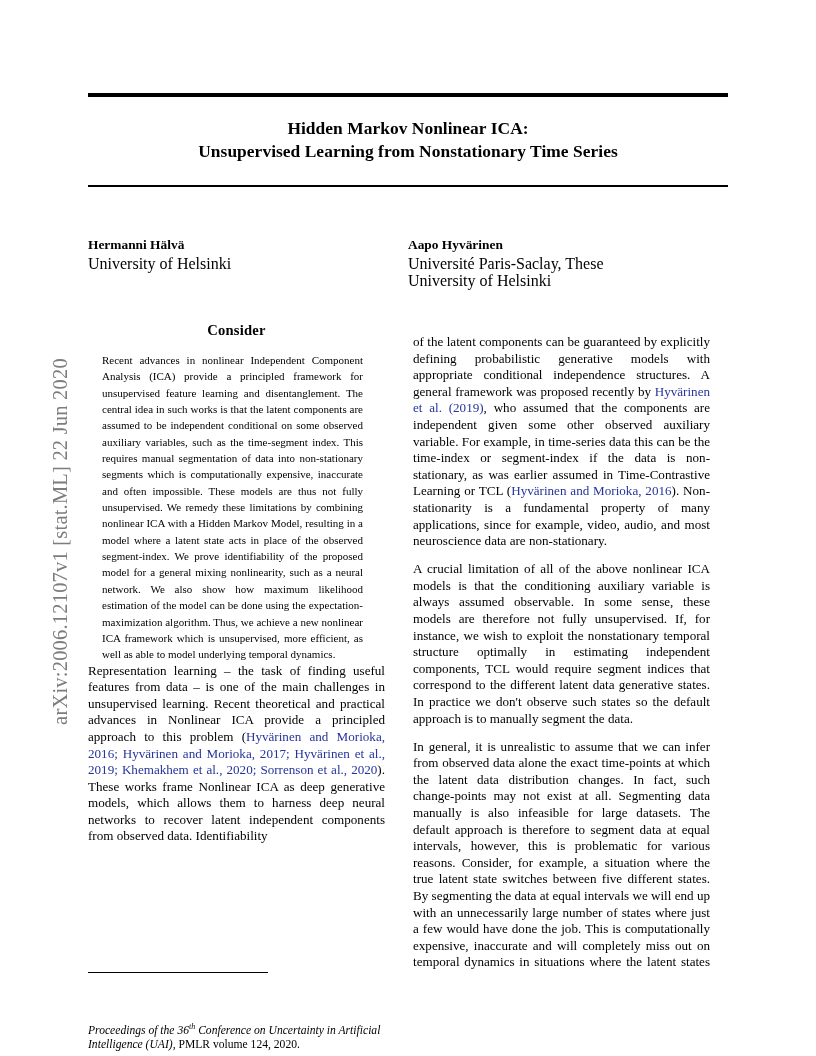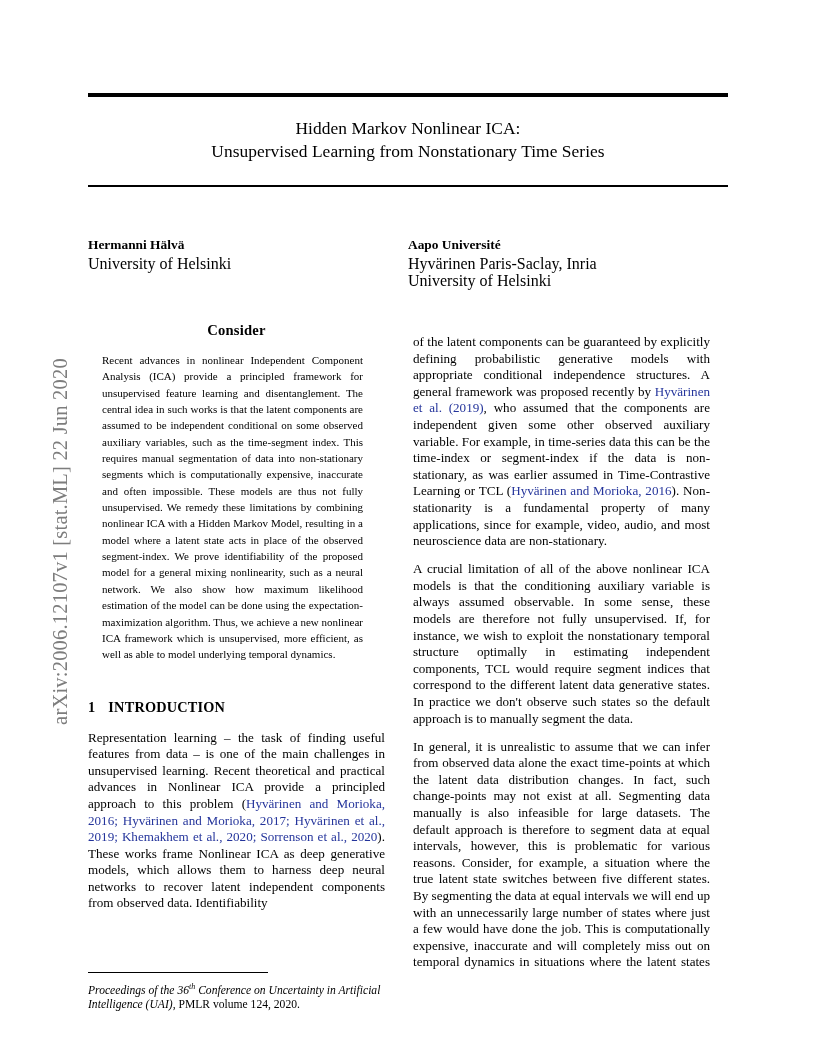--- a/index.html
+++ b/index.html
@@ -59,21 +59,21 @@
   }
 
   #title-block {
     position: absolute;
     left: 0;
     top: 117px;
     width: 640px;
     text-align: center;
   }
   #title-block .tline {
-    font-weight: normal;
+    font-weight: bold;
     font-size: 17.4px;
     line-height: 23px;
     letter-spacing: 0.05px;
   }
 
   
   #authors {
     position: absolute;
     left: 0;
     top: 236px;
@@ -152,21 +152,21 @@
     position: absolute;
     left: 0;
     top: 972px;
     width: 180px;
     height: 1px;
     background: #000;
   }
   #footer {
     position: absolute;
     left: 0;
-    top: 980px;
+    top: 1020px;
     width: 330px;
     font-size: 11.6px;
     line-height: 14.6px;
   }
   #footer .it { font-style: italic; }
   #footer sup { font-size: 8px; vertical-align: super; }
 </style>
 </head>
 <body>
 
@@ -182,35 +182,32 @@
   </div>
 
   <div class="rule-thin"></div>
 
   <div id="authors">
     <div class="author-col">
       <div class="author-name">Hermanni Hälvä</div>
       <div class="author-aff">University of Helsinki</div>
     </div>
     <div class="author-col">
-      <div class="author-name">Aapo Université</div>
-      <div class="author-aff">Hyvärinen Paris-Saclay, Inria</div>
+      <div class="author-name">Aapo Hyvärinen</div>
+      <div class="author-aff">Université Paris-Saclay, These</div>
       <div class="author-aff">University of Helsinki</div>
     </div>
   </div>
 
   <div id="cols">
 
     <div class="col col-left">
       <div class="abstract-head">Consider</div>
       <div class="abstract-body">Recent advances in nonlinear Independent Component Analysis (ICA) provide a principled framework for unsupervised feature learning and disentanglement. The central idea in such works is that the latent components are assumed to be independent conditional on some observed auxiliary variables, such as the time-segment index. This requires manual segmentation of data into non-stationary segments which is computationally expensive, inaccurate and often impossible. These models are thus not fully unsupervised. We remedy these limitations by combining nonlinear ICA with a Hidden Markov Model, resulting in a model where a latent state acts in place of the observed segment-index. We prove identifiability of the proposed model for a general mixing nonlinearity, such as a neural network. We also show how maximum likelihood estimation of the model can be done using the expectation-maximization algorithm. Thus, we achieve a new nonlinear ICA framework which is unsupervised, more efficient, as well as able to model underlying temporal dynamics.</div>
 
-      <div class="section-head">
-        <span class="secnum">1</span><span>INTRODUCTION</span>
-      </div>
 
       <p class="body"><span>Representation learning – the task of finding useful features from data – is one of the main challenges in unsupervised learning. Recent theoretical and practical advances in Nonlinear ICA provide a principled approach to this problem (</span><span class="cite">Hyvärinen and Morioka, 2016; Hyvärinen and Morioka, 2017; Hyvärinen et al., 2019; Khemakhem et al., 2020; Sorrenson et al., 2020</span><span>). These works frame Nonlinear ICA as deep generative models, which allows them to harness deep neural networks to recover latent independent components from observed data. Identifiability</span></p>
     </div>
 
     <div class="col col-right">
       <p class="body"><span>of the latent components can be guaranteed by explicitly defining probabilistic generative models with appropriate conditional independence structures. A general framework was proposed recently by </span><span class="cite">Hyvärinen et al. (2019)</span><span>, who assumed that the components are independent given some other observed auxiliary variable. For example, in time-series data this can be the time-index or segment-index if the data is non-stationary, as was earlier assumed in Time-Contrastive Learning or TCL (</span><span class="cite">Hyvärinen and Morioka, 2016</span><span>). Non-stationarity is a fundamental property of many applications, since for example, video, audio, and most neuroscience data are non-stationary.</span></p>
 
       <p class="body">A crucial limitation of all of the above nonlinear ICA models is that the conditioning auxiliary variable is always assumed observable. In some sense, these models are therefore not fully unsupervised. If, for instance, we wish to exploit the nonstationary temporal structure optimally in estimating independent components, TCL would require segment indices that correspond to the different latent data generative states. In practice we don't observe such states so the default approach is to manually segment the data.</p>
       <p class="body">In general, it is unrealistic to assume that we can infer from observed data alone the exact time-points at which the latent data distribution changes. In fact, such change-points may not exist at all. Segmenting data manually is also infeasible for large datasets. The default approach is therefore to segment data at equal intervals, however, this is problematic for various reasons. Consider, for example, a situation where the true latent state switches between five different states. By segmenting the data at equal intervals we will end up with an unnecessarily large number of states where just a few would have done the job. This is computationally expensive, inaccurate and will completely miss out on temporal dynamics in situations where the latent states repeat over time.</p>
 

